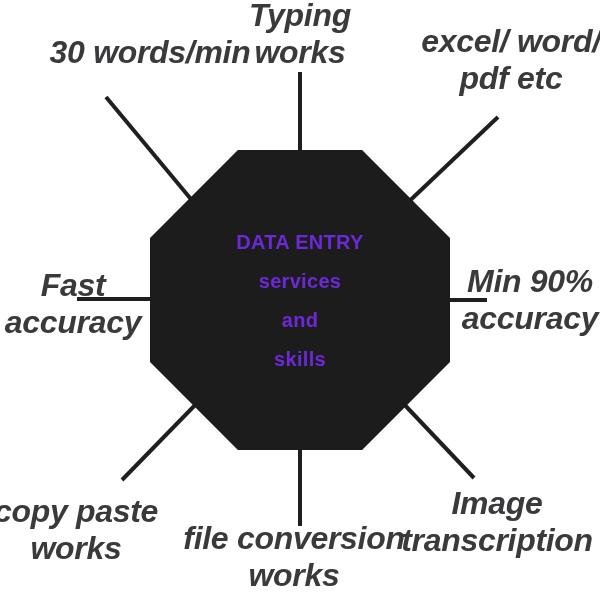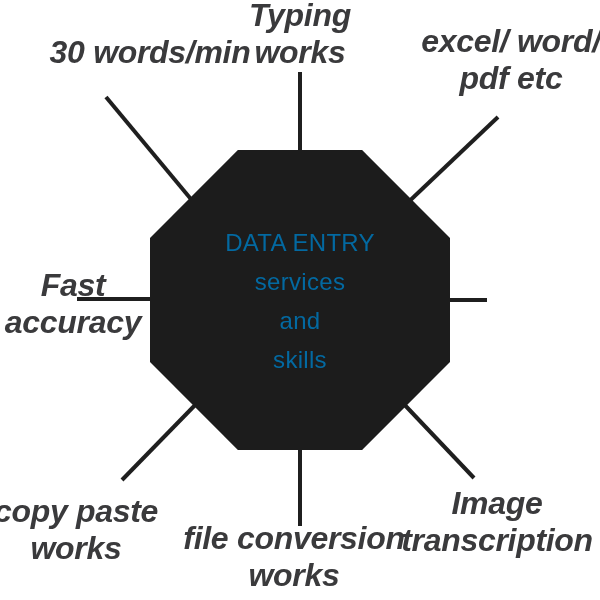--- a/index.html
+++ b/index.html
@@ -20,23 +20,23 @@
     left: 0;
     top: 0;
     width: 600px;
     height: 600px;
   }
   .center-text {
     position: absolute;
     left: 300px;
     top: 301px;
     transform: translate(-50%, -50%);
-    color: #0369a1;
-    font-weight: 400;
-    font-size: 24px;
+    color: #6d28d9;
+    font-weight: 700;
+    font-size: 20px;
     line-height: 39px;
     text-align: center;
     white-space: pre-line;
     letter-spacing: 0.3px;
   }
   .label {
     position: absolute;
     transform: translate(-50%, -50%);
     font-style: italic;
     font-weight: 700;
@@ -77,20 +77,22 @@
 services
 and
 skills</div>
 
   <div class="label pos-top">Typing
 works</div>
 
   <div class="label pos-top-right">excel/ word/
 pdf etc</div>
 
+  <div class="label pos-right">Min 90%
+accuracy</div>
 
   <div class="label pos-bottom-right">Image
 transcription</div>
 
   <div class="label pos-bottom">file conversion
 works</div>
 
   <div class="label pos-bottom-left">copy paste
 works</div>
 

